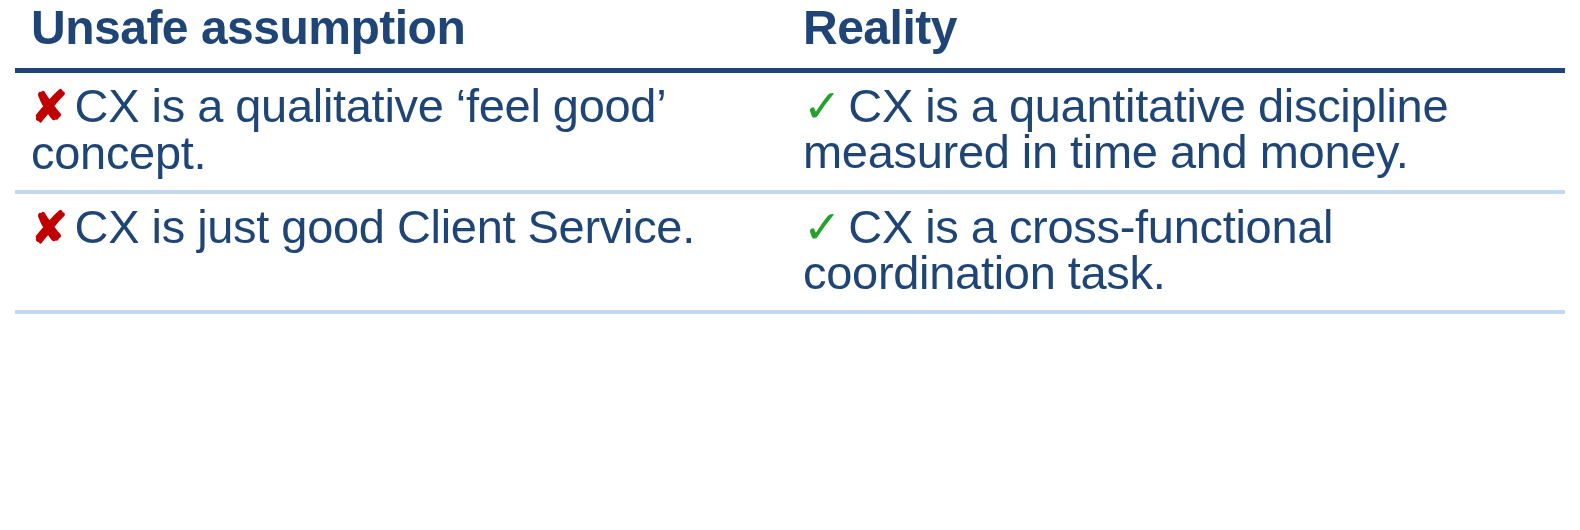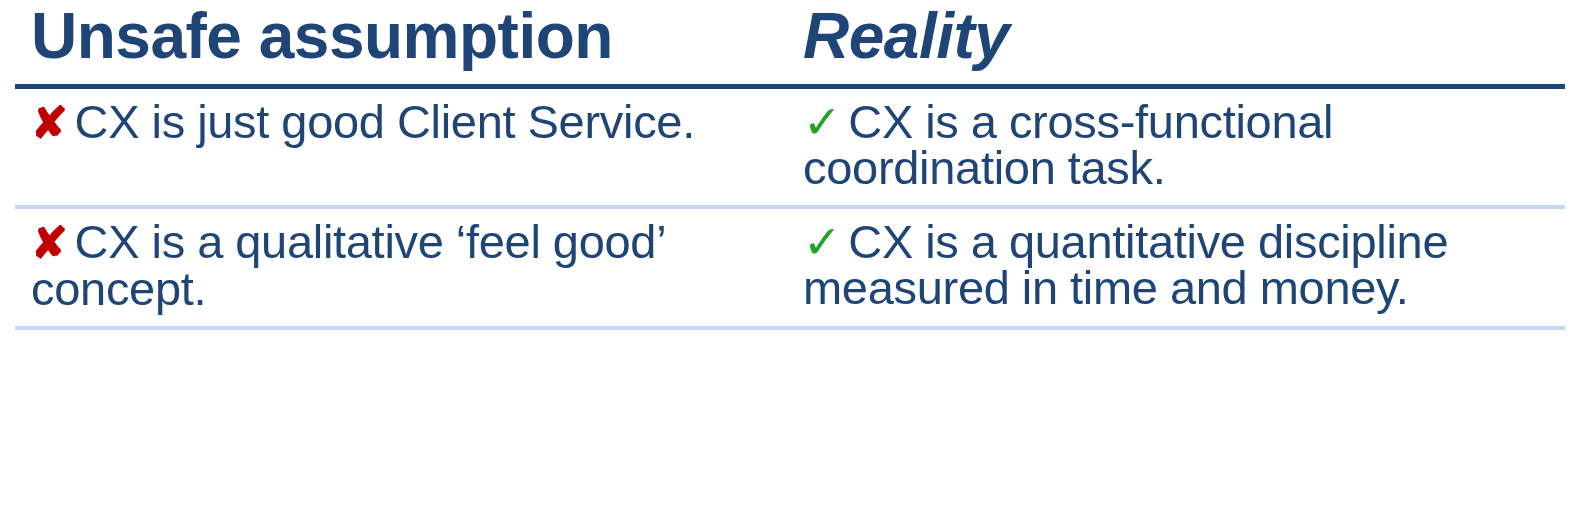--- a/index.html
+++ b/index.html
@@ -34,28 +34,28 @@
   
   .hdr-cell {
     padding: 4px 0 16px 0;
     vertical-align: bottom;
     border-bottom: 5px solid #1f4576;
     text-align: left;
   }
   .hdr-cell.right-col { padding-left: 18px; }
   .hdr-text {
     display: block;
-    font-size: 64px;
+    font-size: 48px;
     font-weight: bold;
     color: #1f4576;
     line-height: 1.0;
     letter-spacing: -0.5px;
     padding-left: 16px;
   }
-  .hdr-cell.right-col .hdr-text { padding-left: 0; font-style: italic; }
+  .hdr-cell.right-col .hdr-text { padding-left: 0; }
 
   
   .body-cell {
     vertical-align: top;
     padding: 10px 14px 14px 0;
     border-bottom: 4px solid #c3d8f2;
     height: 120px;
     box-sizing: border-box;
   }
   .body-cell.left-col { padding-left: 16px; }
@@ -103,33 +103,33 @@
         </th>
         <th class="hdr-cell right-col">
           <span class="hdr-text">Reality</span>
         </th>
       </tr>
     </thead>
     <tbody>
 
       <tr>
         <td class="body-cell left-col">
-          <div class="cell-text"><span class="mark cross">✘</span><span>CX is just good Client Service.</span></div>
+          <div class="cell-text"><span class="mark cross">✘</span><span>CX is a qualitative ‘feel good’ concept.</span></div>
         </td>
         <td class="body-cell right-col">
-          <div class="cell-text"><span class="mark check">✓</span><span>CX is a cross-functional coordination task.</span></div>
+          <div class="cell-text"><span class="mark check">✓</span><span>CX is a quantitative discipline measured in time and money.</span></div>
         </td>
       </tr>
 
       <tr>
         <td class="body-cell left-col">
-          <div class="cell-text"><span class="mark cross">✘</span><span>CX is a qualitative ‘feel good’ concept.</span></div>
+          <div class="cell-text"><span class="mark cross">✘</span><span>CX is just good Client Service.</span></div>
         </td>
         <td class="body-cell right-col">
-          <div class="cell-text"><span class="mark check">✓</span><span>CX is a quantitative discipline measured in time and money.</span></div>
+          <div class="cell-text"><span class="mark check">✓</span><span>CX is a cross-functional coordination task.</span></div>
         </td>
       </tr>
 
 
     </tbody>
   </table>
 
 </div>
 
 </body></html>

